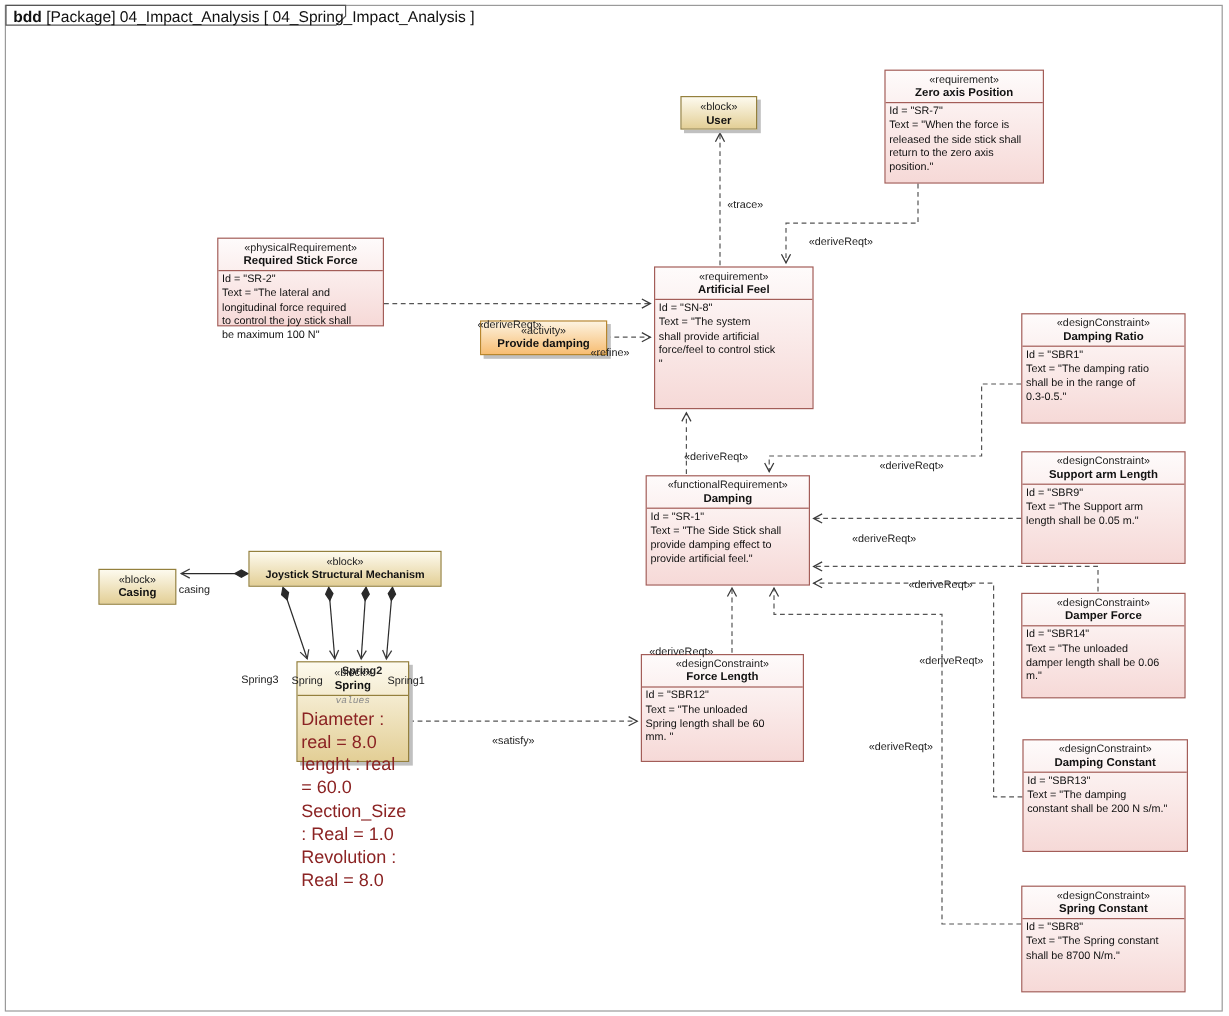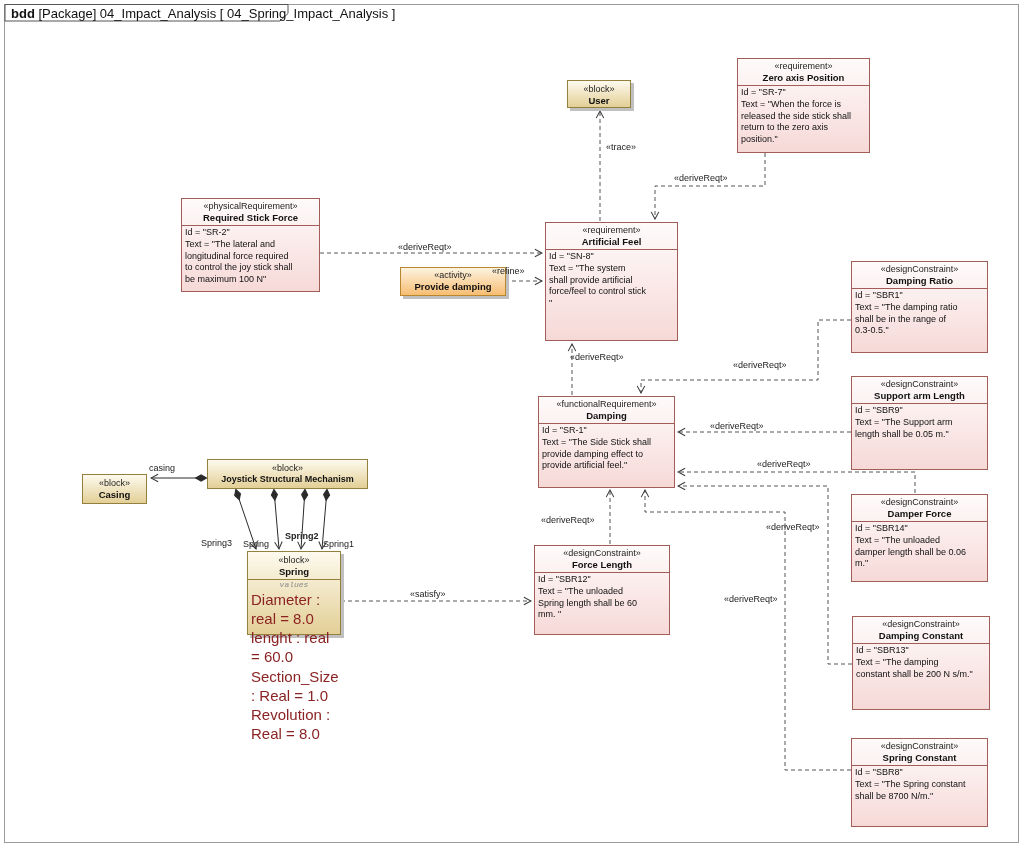--- a/index.html
+++ b/index.html
@@ -14,21 +14,21 @@
   .bname{font-size:9.5px;font-weight:bold;color:#111;line-height:1.2;}
   .body{font-size:9px;color:#111;padding:1px 3px;line-height:1.3;text-align:left;}
   .pre{white-space:pre-line;}
   .blk{background:linear-gradient(180deg,#fdfaee 0%,#e3cf96 100%);border-color:#94803d;}
   .blk .hdr{border-bottom:none;padding-top:3px;}
   .shadow{box-shadow:3px 3px 0 #c0c0c0;}
   .act{background:linear-gradient(180deg,#fdf3e0 0%,#f7bd72 100%);border-color:#b8862d;}
   .sep{border-top:1px solid #94803d;}
   .valhead{font-size:8px;color:#8a8a8a;font-style:italic;text-align:center;line-height:1.2;font-family:Liberation Mono, monospace;}
   .vals{font-size:15px;color:#8b2323;padding:0 3px 2px;line-height:1.28;}
-  .lbl{position:absolute;font-size:9px;color:#222;white-space:nowrap;}
+  .lbl{position:absolute;font-size:9px;color:#222;white-space:nowrap;margin-top:23px;}
   #dtab-text{position:absolute;left:11px;top:6px;font-size:13px;color:#111;white-space:nowrap;}
   #dtab-text b{font-weight:bold;}
 </style>
 </head>
 <body>
 
 <div id="canvas">
 
   <svg id="wires" width="1024" height="847" viewBox="0 0 1024 847">
     <defs>
@@ -115,21 +115,21 @@
       </div>
     <div class="body">
         <div>Id = "SR-7"</div>
       <div class="pre">Text = "When the force is
 released the side stick shall
 return to the zero axis
 position."</div>
       </div>
   </div>
 
-  <div class="box req" style="left:181px;top:198px;width:139px;height:94px;">
+  <div class="box req" style="left:181px;top:198px;width:139px;height:74px;">
     <div class="hdr">
         <div class="stereo">«physicalRequirement»</div>
       <div class="bname">Required Stick Force</div>
       </div>
     <div class="body">
         <div>Id = "SR-2"</div>
       <div class="pre">Text = "The lateral and
 longitudinal  force required
 to control the joy stick shall
 be maximum 100 N"</div>

